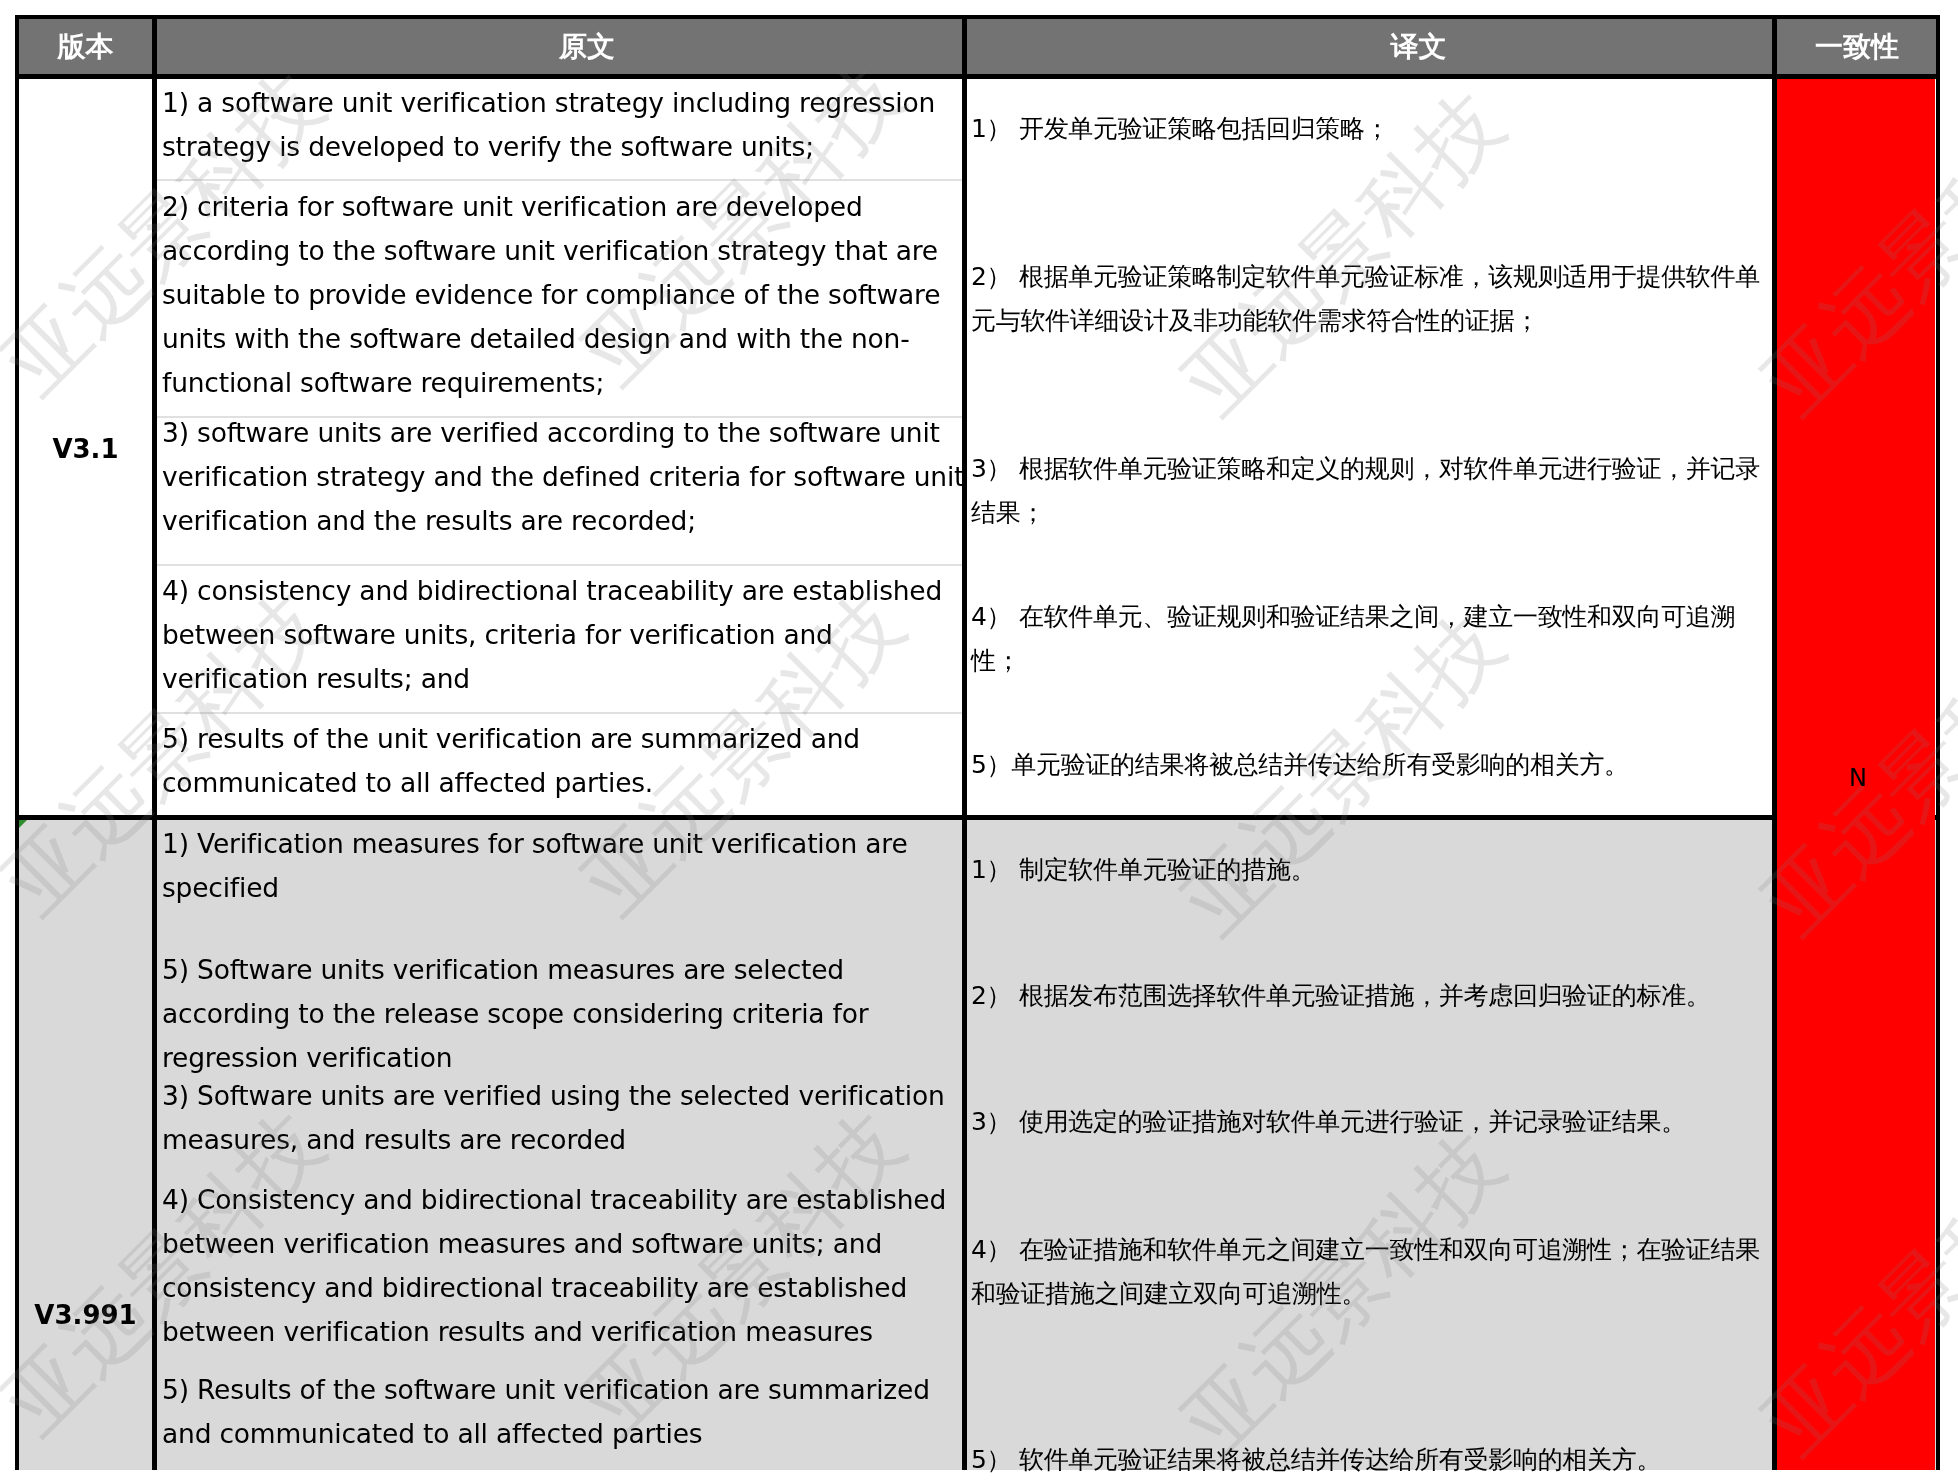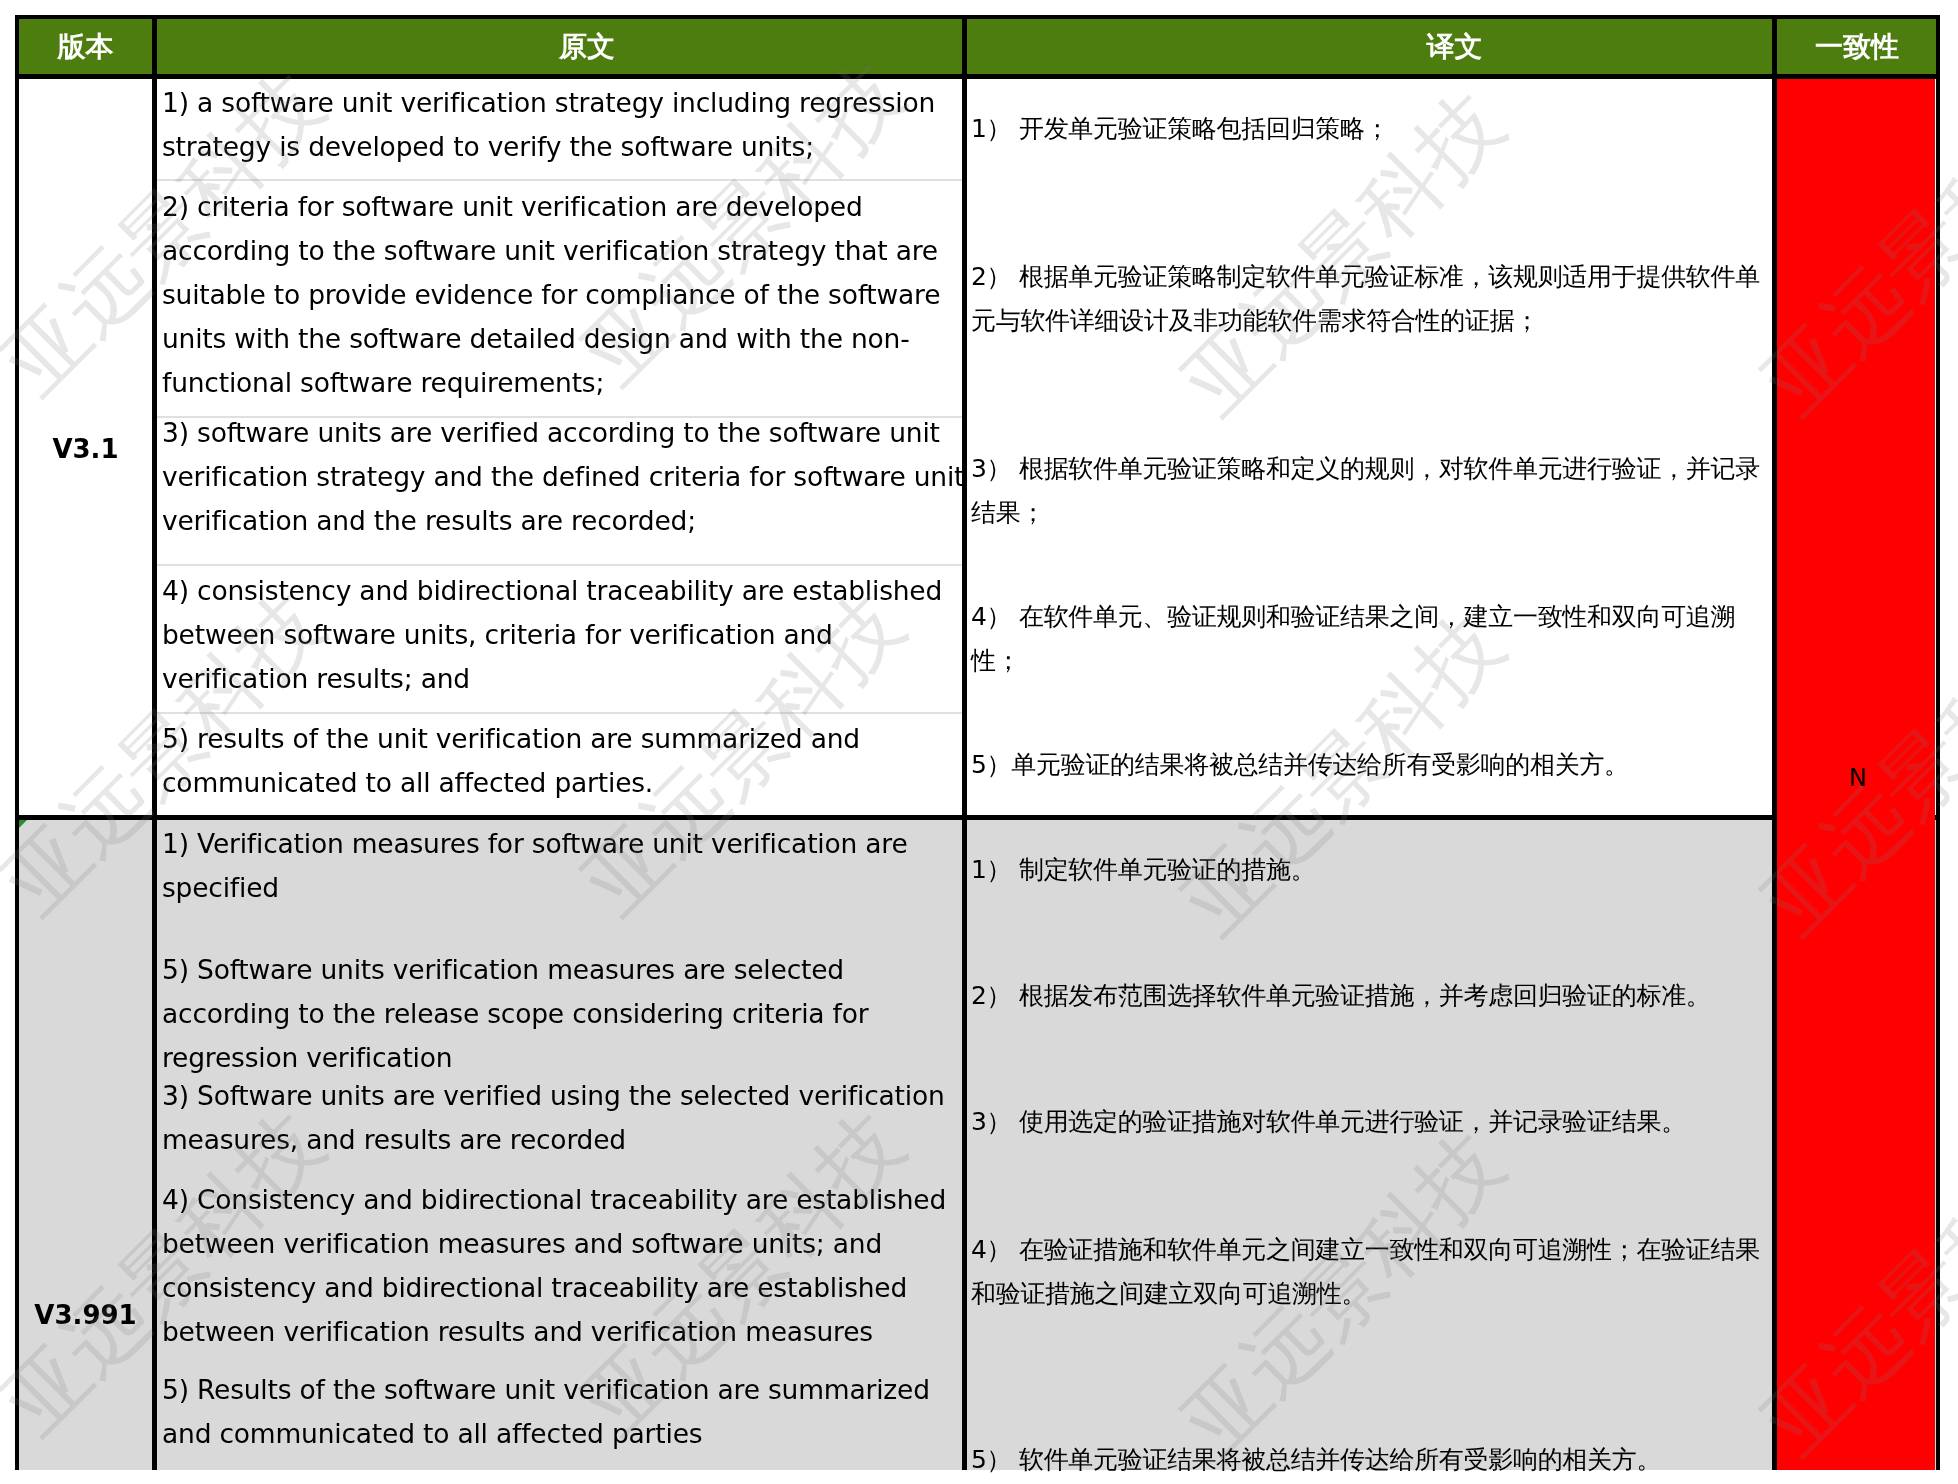--- a/index.html
+++ b/index.html
@@ -1,20 +1,20 @@
 <!DOCTYPE html>
 <html><head>
 <meta charset="utf-8">
 <style>
   html, body { margin:0; padding:0; background:#ffffff; }
   body { width:1958px; height:1484px; position:relative; overflow:hidden;
          font-family:"DejaVu Sans","Liberation Sans",sans-serif; color:#000; }
   .tbl { position:absolute; left:15px; top:15px; width:1925px; height:1455px;
          border:4px solid #000; box-sizing:border-box; background:#fff; }
-  .hdr { position:absolute; left:0; top:0; width:100%; height:60px; background:#4d7c0f;
+  .hdr { position:absolute; left:0; top:0; width:100%; height:60px; background:#737373;
          border-bottom:5px solid #000; box-sizing:border-box; }
   .hcell { position:absolute; top:0; height:55px; display:flex; align-items:center;
            justify-content:center; color:#fff; font-weight:bold; font-size:28px; }
   .vline { position:absolute; top:0; width:5px; background:#000; }
   .sec { position:absolute; left:0; width:100%; box-sizing:border-box; }
   .sec.v2 { background:#d9d9d9; }
   .sec-sep { position:absolute; left:0; width:100%; height:5px; background:#000; }
   .ver { position:absolute; left:0; width:133px; display:flex; align-items:center;
          justify-content:center; font-weight:bold; font-size:26px; }
   .orig { position:absolute; left:143px; width:805px; font-size:26.5px; line-height:44px;
@@ -31,21 +31,21 @@
         pointer-events:none; font-family:"DejaVu Sans",sans-serif; }
 </style>
 </head>
 <body>
 
 <div class="tbl">
 
   <div class="hdr">
     <div class="hcell" style="left:0;width:133px;">版本</div>
     <div class="hcell" style="left:138px;width:810px;margin-left:25px;">原文</div>
-    <div class="hcell" style="left:992px;width:887px;">译文</div>
+    <div class="hcell" style="left:956px;width:887px;">译文</div>
     <div class="hcell" style="left:1758px;width:160px;text-align:right;">一致性</div>
   </div>
 
   <div class="sec v1" style="top:60px;height:740px;">
     <div class="ver" style="top:0;height:740px;">V3.1</div>
 
     <div class="orig" style="top:2px;">1) a software unit verification strategy including regression strategy is developed to verify the software units;</div>
     <div class="rowsep" style="top:100px;"></div>
     <div class="orig" style="top:106px;">2) criteria for software unit verification are developed according to the software unit verification strategy that are suitable to provide evidence for compliance of the software units with the software detailed design and with the non-functional software requirements;</div>
     <div class="rowsep" style="top:337px;"></div>

